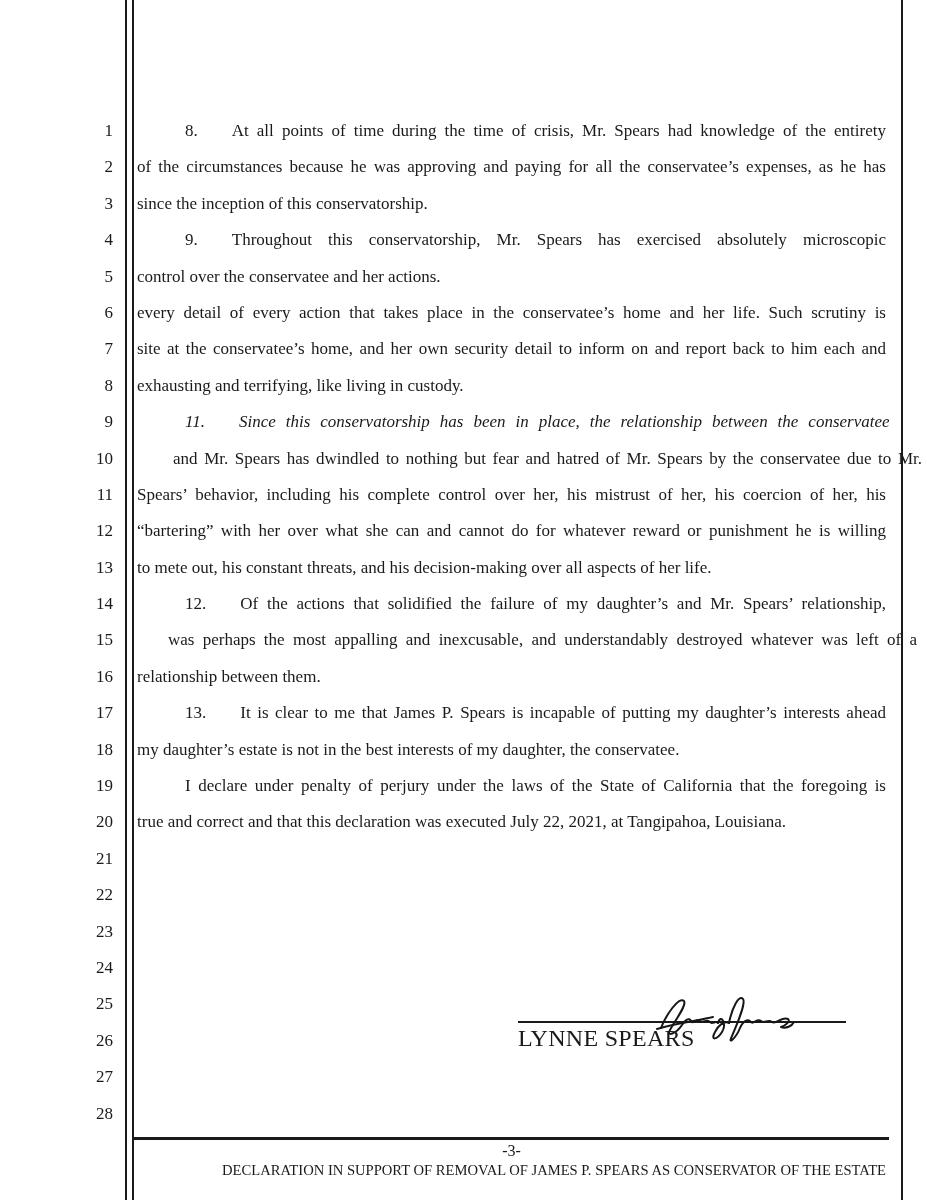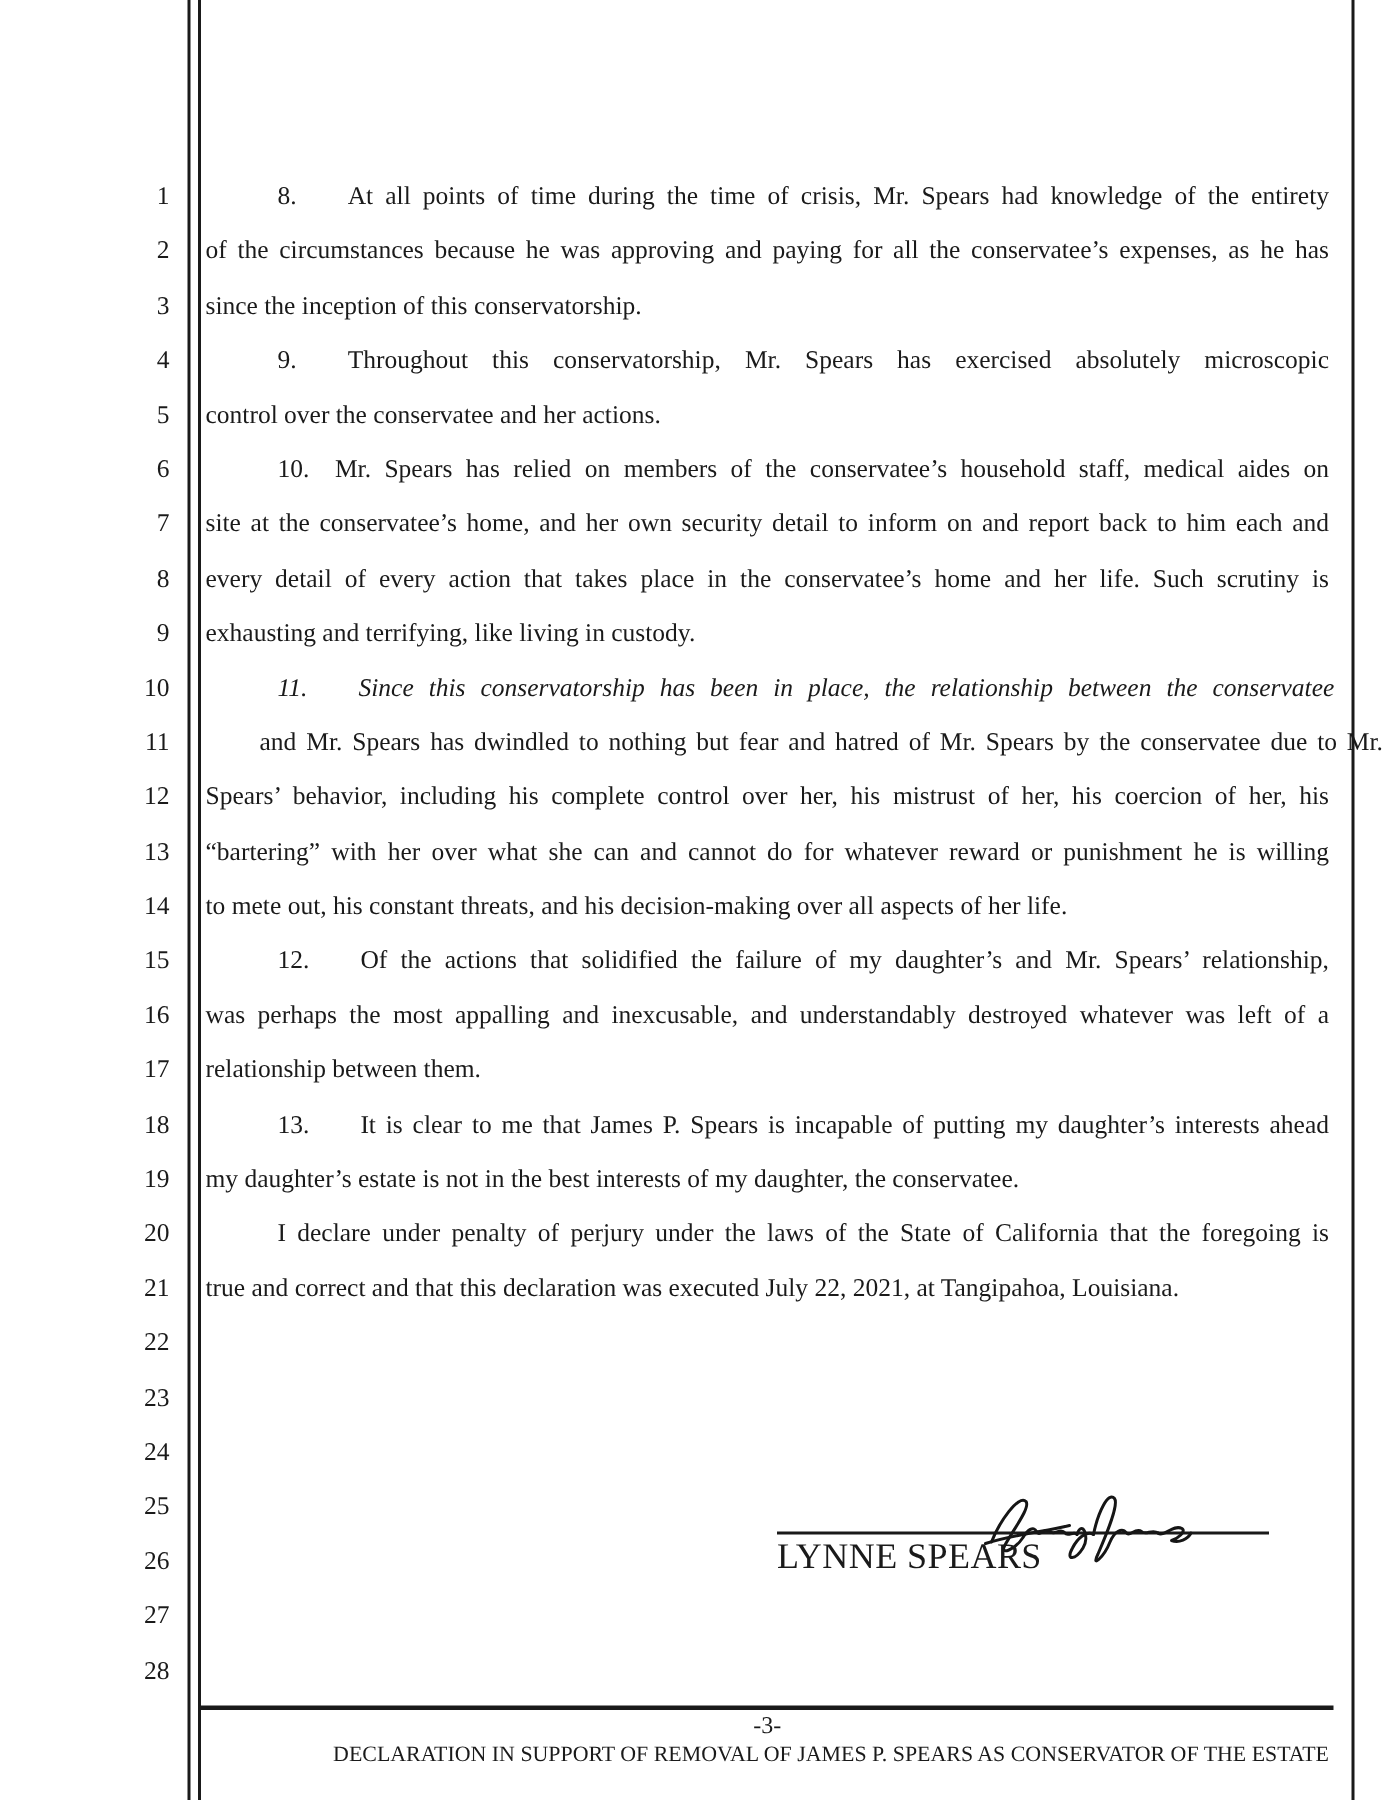--- a/index.html
+++ b/index.html
@@ -127,31 +127,30 @@
       <div class="gnum">27</div>
       <div class="gnum">28</div>
     </div>
 
   <div class="content" id="content">
       <div class="bodyline indent just" style="word-spacing: 3.82812px;"><span class="t">8.  At all points of time during the time of crisis, Mr. Spears had knowledge of the entirety</span></div>
       <div class="bodyline just" style="word-spacing: 2.88184px;"><span class="t">of the circumstances because he was approving and paying for all the conservatee’s expenses, as he has</span></div>
       <div class="bodyline"><span class="t">since the inception of this conservatorship.</span></div>
       <div class="bodyline indent just" style="word-spacing: 11.7891px;"><span class="t">9.  Throughout this conservatorship, Mr. Spears has exercised absolutely microscopic</span></div>
       <div class="bodyline"><span class="t">control over the conservatee and her actions.</span></div>
-      <div class="bodyline indent just" style="word-spacing: 4.70312px;"><span class="t">10. Mr. Spears has relied on members of the conservatee’s household staff, medical aides on</span></div>
+      <div class="bodyline just" style="word-spacing: 4.40625px;"><span class="t">every detail of every action that takes place in the conservatee’s home and her life. Such scrutiny is</span></div>
       <div class="bodyline just" style="word-spacing: 2.2023px;"><span class="t">site at the conservatee’s home, and her own security detail to inform on and report back to him each and</span></div>
-      <div class="bodyline just" style="word-spacing: 4.40625px;"><span class="t">every detail of every action that takes place in the conservatee’s home and her life. Such scrutiny is</span></div>
       <div class="bodyline"><span class="t">exhausting and terrifying, like living in custody.</span></div>
       <div class="bodyline indent just" style="word-spacing: 5.71875px; font-style: italic;"><span class="t">11.  Since this conservatorship has been in place, the relationship between the conservatee</span></div>
       <div class="bodyline just" style="word-spacing: 2.34786px; margin-left: 36px;"><span class="t">and Mr. Spears has dwindled to nothing but fear and hatred of Mr. Spears by the conservatee due to Mr.</span></div>
       <div class="bodyline just" style="word-spacing: 4.1582px;"><span class="t">Spears’ behavior, including his complete control over her, his mistrust of her, his coercion of her, his</span></div>
       <div class="bodyline just" style="word-spacing: 3.15533px;"><span class="t">“bartering” with her over what she can and cannot do for whatever reward or punishment he is willing</span></div>
       <div class="bodyline"><span class="t">to mete out, his constant threats, and his decision-making over all aspects of her life.</span></div>
       <div class="bodyline indent just" style="word-spacing: 4.50841px;"><span class="t">12.  Of the actions that solidified the failure of my daughter’s and Mr. Spears’ relationship,</span></div>
-      <div class="bodyline just" style="word-spacing: 4.03348px;"><span class="t">was perhaps the most appalling and inexcusable, and understandably destroyed whatever was left of a</span></div>
+      <div class="bodyline just" style="word-spacing: 4.03348px; margin-left: 31px;"><span class="t">was perhaps the most appalling and inexcusable, and understandably destroyed whatever was left of a</span></div>
       <div class="bodyline"><span class="t">relationship between them.</span></div>
       <div class="bodyline indent just" style="word-spacing: 2.28613px;"><span class="t">13.  It is clear to me that James P. Spears is incapable of putting my daughter’s interests ahead</span></div>
       <div class="bodyline"><span class="t">my daughter’s estate is not in the best interests of my daughter, the conservatee.</span></div>
       <div class="bodyline indent just" style="word-spacing: 3.27574px;"><span class="t">I declare under penalty of perjury under the laws of the State of California that the foregoing is</span></div>
       <div class="bodyline"><span class="t">true and correct and that this declaration was executed July 22, 2021, at Tangipahoa, Louisiana.</span></div>
     </div>
 
   <div class="sig-rule"></div>
 
   <svg class="sig-scrawl" viewBox="0 0 150 62" xmlns="http://www.w3.org/2000/svg">

